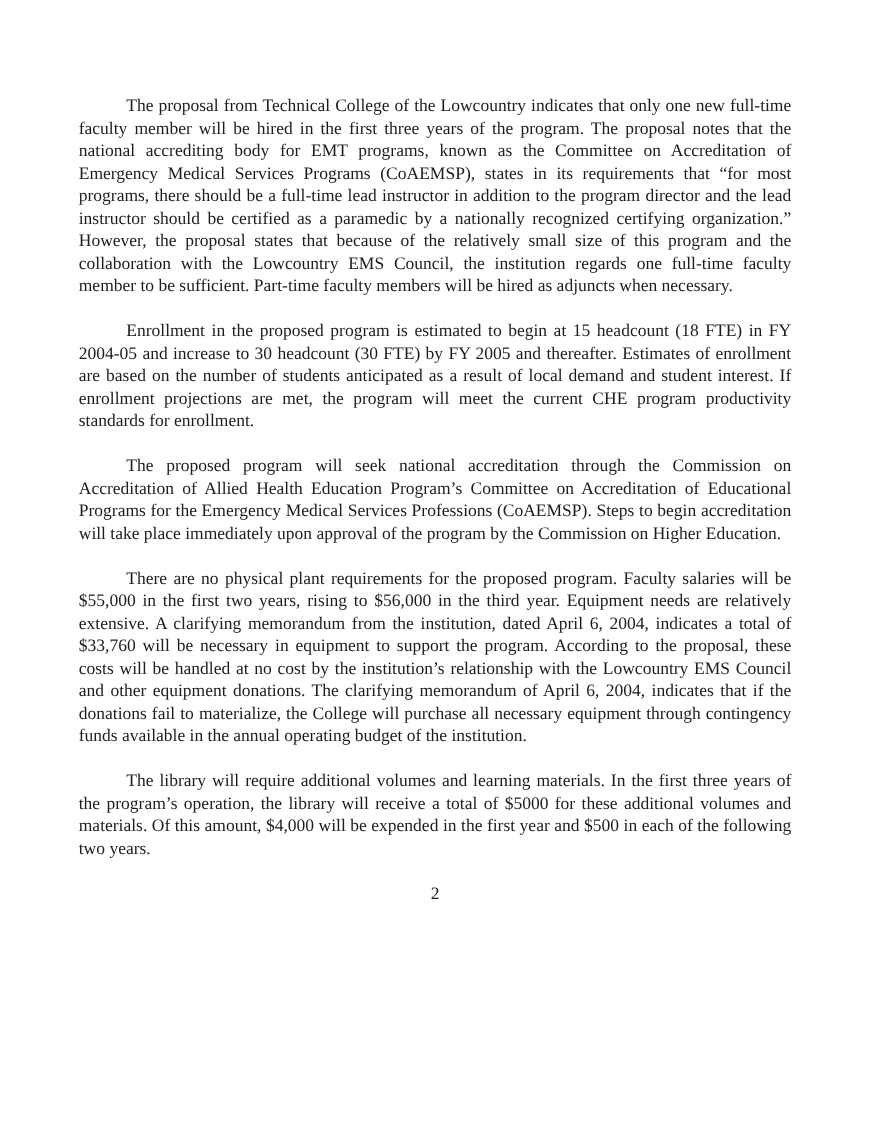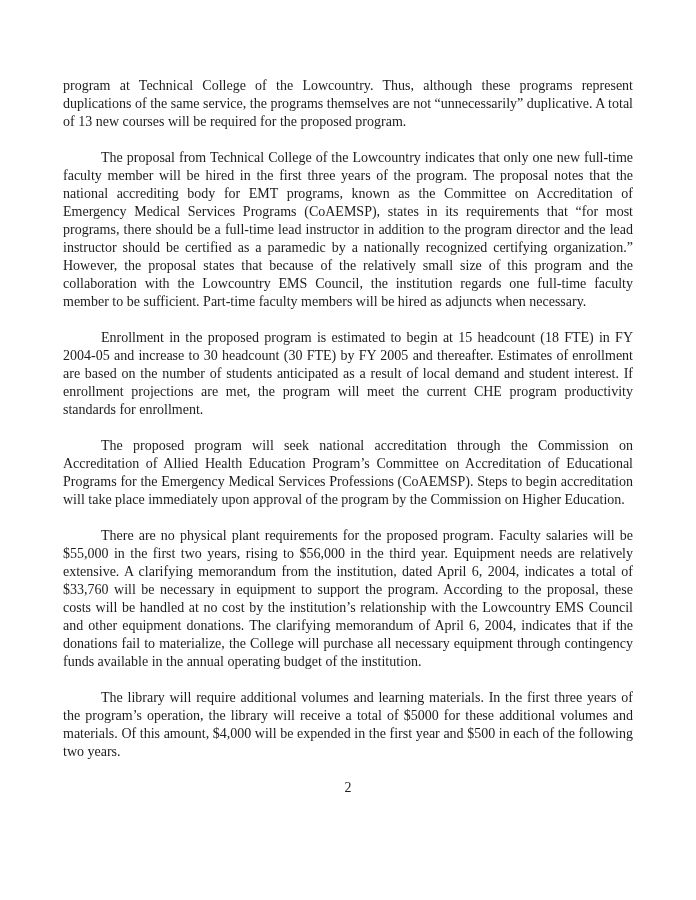--- a/index.html
+++ b/index.html
@@ -32,20 +32,19 @@
     line-height: 18px;
     color: #1c1c1c;
     text-align: center;
     margin-top: 4px;
   }
 </style>
 </head>
 <body>
 
 <div class="page">
-  <p class="para">program at Technical College of the Lowcountry.  Thus, although these programs represent duplications of the same service, the programs themselves are not “unnecessarily” duplicative.  A total of 13 new courses will be required for the proposed program.</p>
   <p class="para indent">The proposal from Technical College of the Lowcountry indicates that only one new full-time faculty member will be hired in the first three years of the program.  The proposal notes that the national accrediting body for EMT programs, known as the Committee on Accreditation of Emergency Medical Services Programs (CoAEMSP), states in its requirements that “for most programs, there should be a full-time lead instructor in addition to the program director and the lead instructor should be certified as a paramedic by a nationally recognized certifying organization.”  However, the proposal states that because of the relatively small size of this program and the collaboration with the Lowcountry EMS Council, the institution regards one full-time faculty member to be sufficient.  Part-time faculty members will be hired as adjuncts when necessary.</p>
   <p class="para indent">Enrollment in the proposed program is estimated to begin at 15 headcount (18 FTE) in FY 2004-05 and increase to 30 headcount (30 FTE)  by FY 2005 and thereafter.  Estimates of enrollment are based on the number of students anticipated as a result of local demand and student interest.  If enrollment projections are met, the program will meet the current CHE program productivity standards for enrollment.</p>
   <p class="para indent">The proposed program will seek national accreditation through the Commission on Accreditation of Allied Health Education Program’s Committee on Accreditation of Educational Programs for the Emergency Medical Services Professions (CoAEMSP).  Steps to begin accreditation will take place immediately upon approval of the program by the Commission on Higher Education.</p>
   <p class="para indent">There are no physical plant requirements for the proposed program.  Faculty salaries will be $55,000 in the first two years, rising to $56,000 in the third year.  Equipment needs are relatively extensive.  A clarifying memorandum from the institution, dated April 6, 2004, indicates a total of $33,760 will be necessary in equipment to support the program.  According to the proposal, these costs will be handled at no cost by the institution’s relationship with the Lowcountry EMS Council and other equipment donations.  The clarifying memorandum of April 6, 2004, indicates that if the donations fail to materialize, the College will purchase all necessary equipment through contingency funds available in the annual operating budget of the institution.</p>
   <p class="para indent">The library will require additional volumes and learning materials.  In the first three years of the program’s operation, the library will receive a total of $5000 for these additional volumes and materials.  Of this amount, $4,000 will be expended in the first year and $500 in each of the following two years.</p>
   <div class="page-number">2</div>
 </div>
 
 </body></html>

